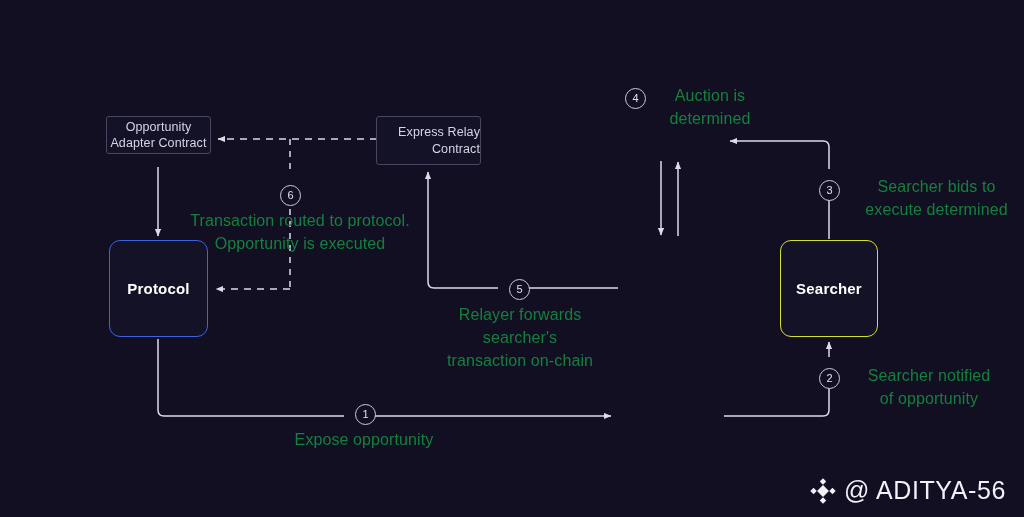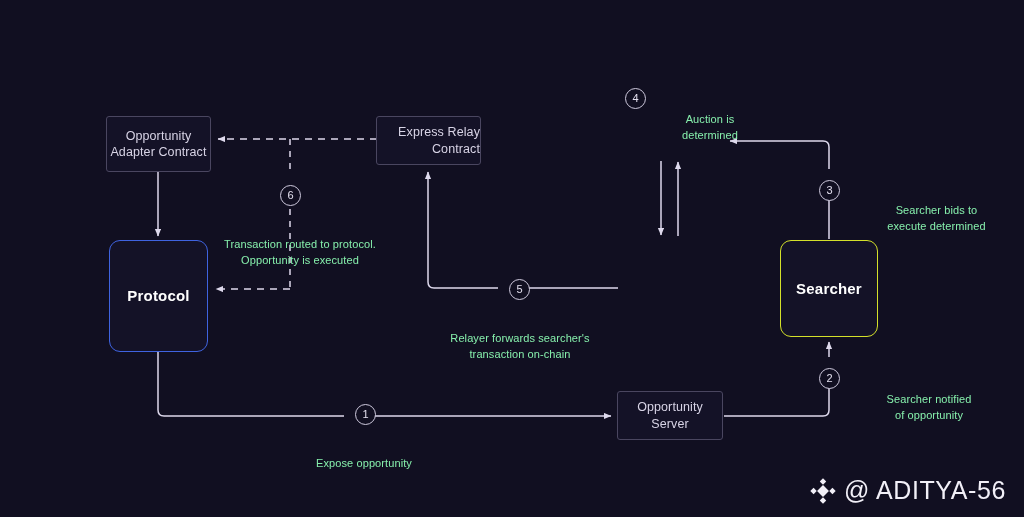--- a/index.html
+++ b/index.html
@@ -72,26 +72,25 @@
     background: #110f21;
     color: #e4e0ef;
     font-size: 11px;
     line-height: 19px;
     text-align: center;
   }
 
   
   .caption {
     position: absolute;
-    color: #86efac;
-    font-size: 11px;
+    color: #15803d;
+    font-size: 16px;
     line-height: 1.45;
     letter-spacing: .1px;
     white-space: pre-line;
-    margin-top: 28px;
   }
   .caption.center { text-align: center; }
 
   
   #watermark {
     position: absolute;
     right: 18px;
     bottom: 12px;
     display: flex;
     align-items: center;
@@ -136,37 +135,33 @@
       <path d="M829,169 L829,147 Q829,141 823,141 L730,141" marker-end="url(#arrow)"></path>
 
       <path d="M724,416 L823,416 Q829,416 829,410 L829,379"></path>
       <path d="M829,357 L829,342" marker-end="url(#arrow)"></path>
 
       <path d="M158,339 L158,410 Q158,416 164,416 L344,416"></path>
       <path d="M366,416 L611,416" marker-end="url(#arrow)"></path>
     </g>
   </svg>
 
-  <div class="node plain" style="left:106px; top:116px; width:105px; height:56px;">
+  <div class="node plain" style="left:106px; top:116px; width:105px; height:38px;">
     <span class="node-label">Opportunity
 Adapter Contract</span>
   </div>
 
   <div class="node plain" style="left:376px; top:116px; width:105px; height:49px;text-align:right;">
     <span class="node-label">Express Relay
 Contract</span>
   </div>
 
 
-  <div class="node plain" style="left:617px; top:391px; width:106px; height:49px;">
-    <span class="node-label">Opportunity
-Server</span>
-  </div>
-
-  <div class="node actor" style="left:109px; top:240px; width:99px; height:112px; border-color:#3f63e0;text-align:center;">
+
+  <div class="node actor" style="left:109px; top:240px; width:99px; height:97px; border-color:#3f63e0;text-align:center;">
     <span class="node-label">Protocol</span>
   </div>
 
 
   <div class="node actor" style="left:780px; top:240px; width:98px; height:97px; border-color:#d4e02a;align-items:center;">
     <span class="node-label">Searcher</span>
   </div>
 
   <div class="badge" style="left:355px; top:404px;">
     <span>1</span>

